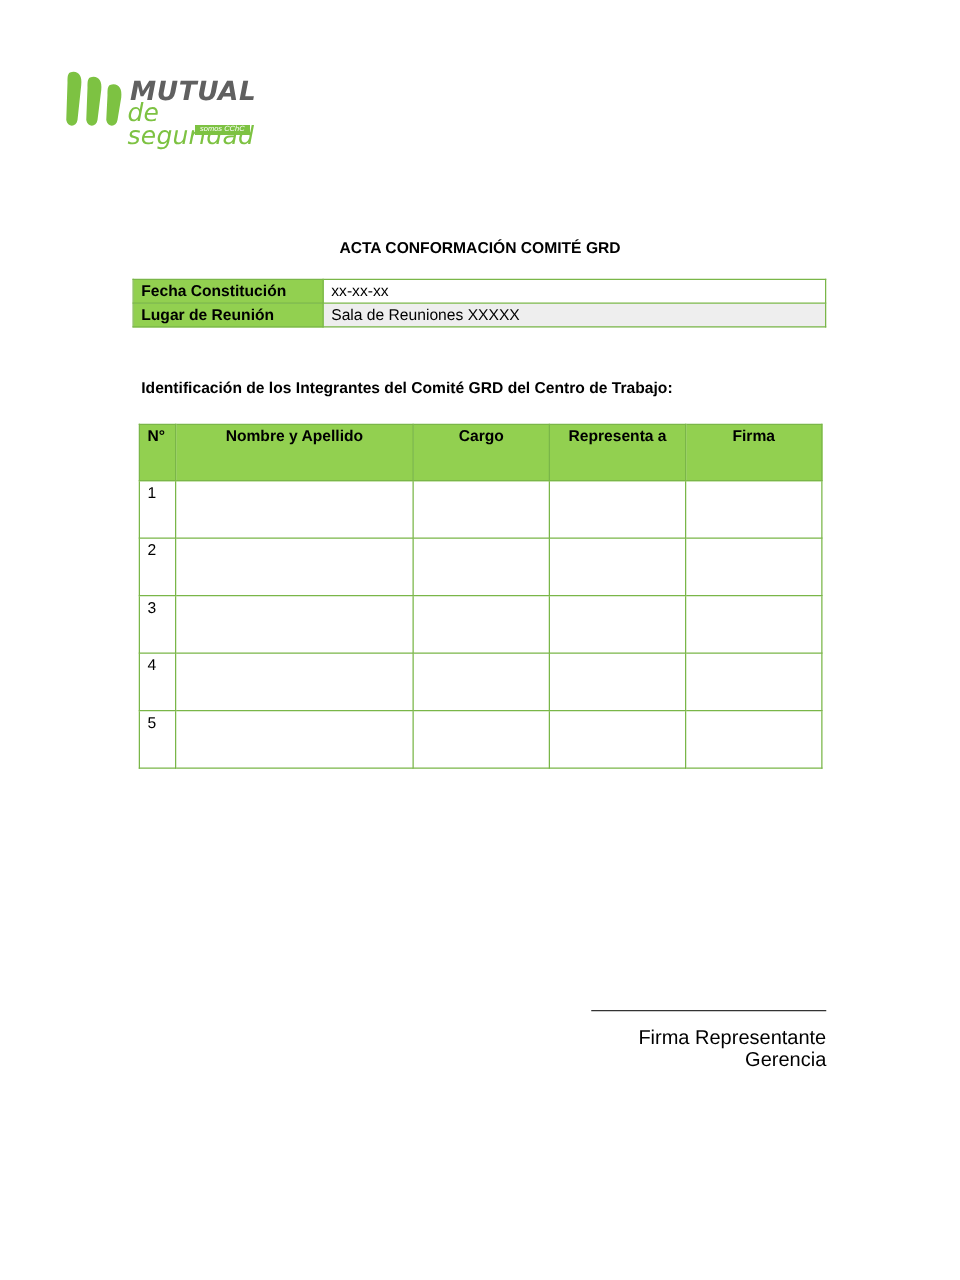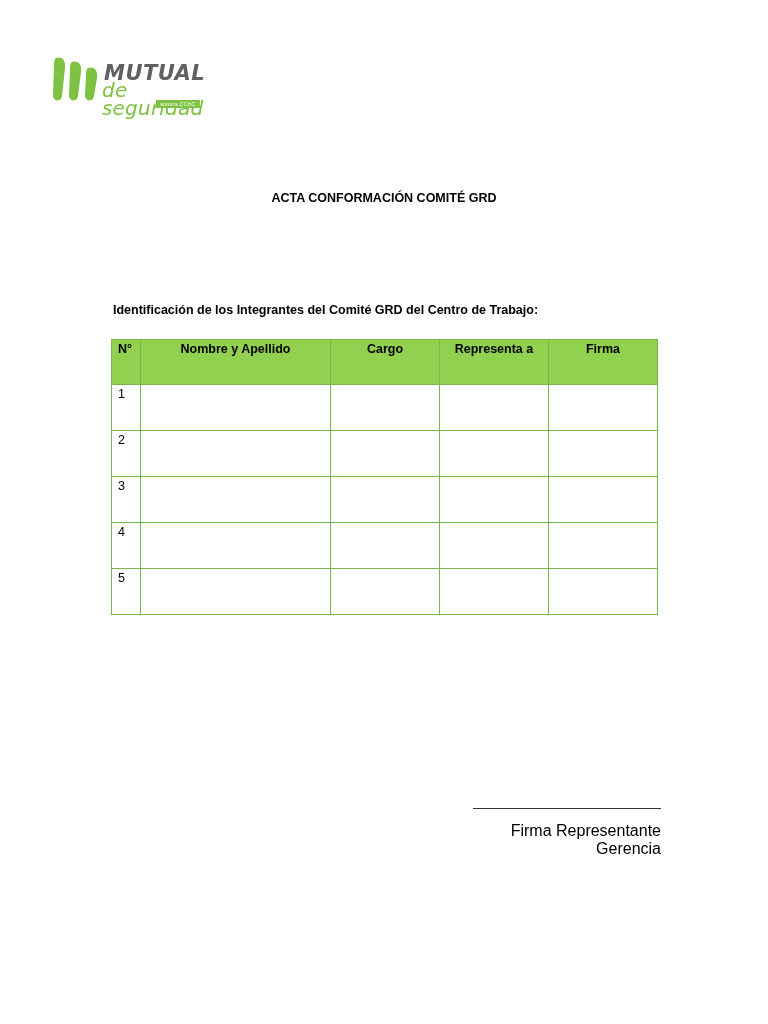--- a/index.html
+++ b/index.html
@@ -70,20 +70,28 @@
   </svg>
   <div class="brand">MUTUAL</div>
   <div class="sub">de seguridad</div>
   <div class="tag">somos CChC</div>
 </div>
 
 <div class="title">ACTA CONFORMACIÓN COMITÉ GRD</div>
 
 <table class="info">
   <tbody>
+      <tr class="r1">
+    <td class="lbl">Fecha Constitución</td>
+    <td class="val">xx-xx-xx</td>
+  </tr>
+  <tr class="r2">
+    <td class="lbl">Lugar de Reunión</td>
+    <td class="val">Sala de Reuniones XXXXX</td>
+  </tr>
 </tbody>
   </table>
 
 <div class="section">Identificación de los Integrantes del Comité GRD del Centro de Trabajo:</div>
 
 <table class="members">
   <colgroup>
     <col style="width:29px">
       <col style="width:190px">
       <col style="width:109px">

